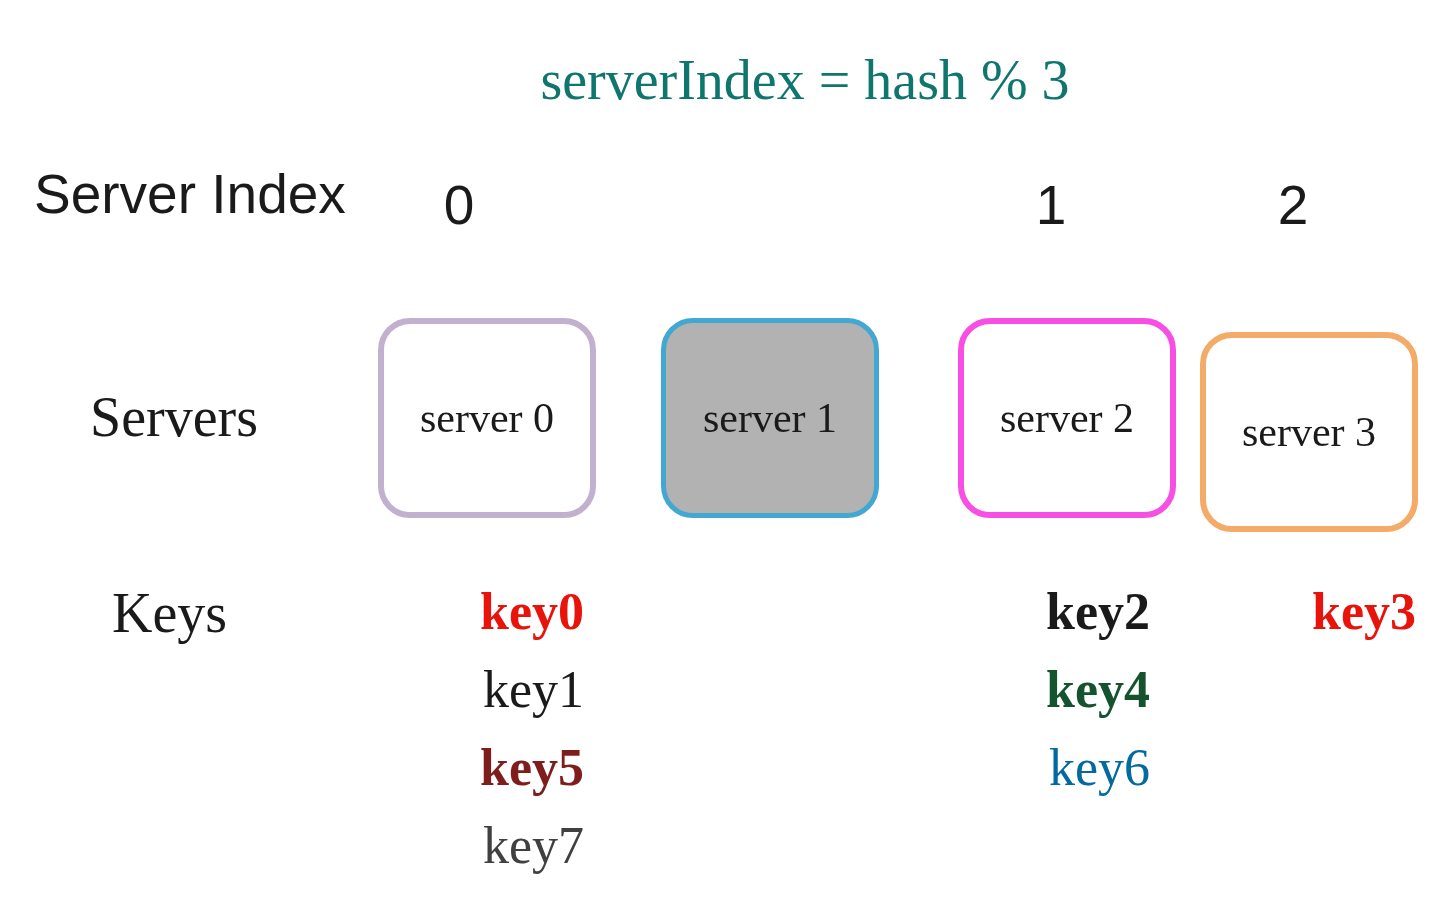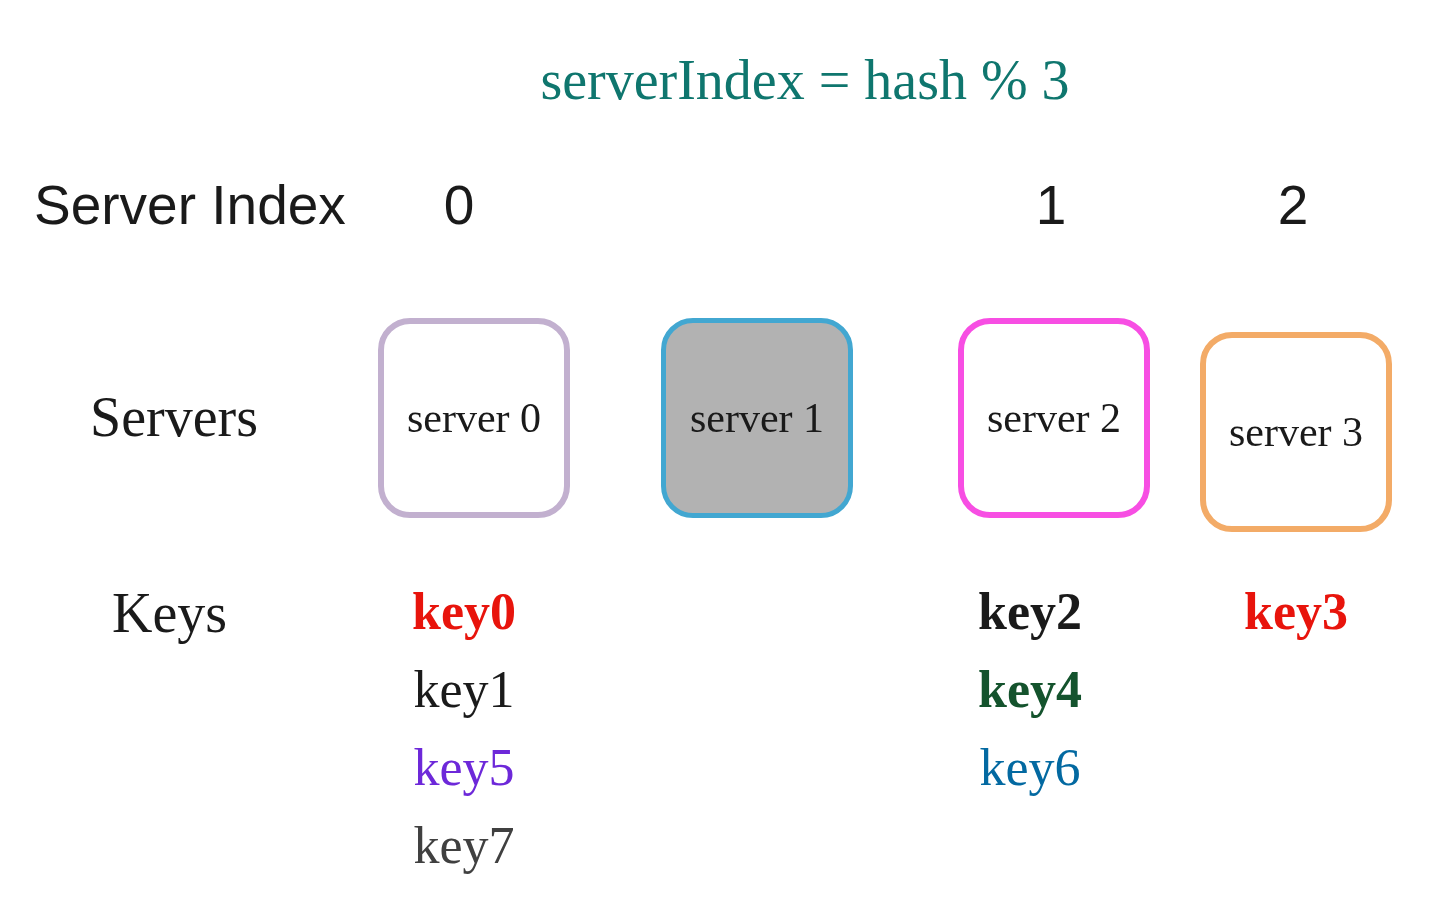--- a/index.html
+++ b/index.html
@@ -17,21 +17,21 @@
     left: 455px;
     width: 700px;
     text-align: center;
     font: 56px/1.15 "Liberation Serif", serif;
     color: #0f766e;
     white-space: nowrap;
   }
   .lbl-server-index {
     position: absolute;
     left: 34px;
-    top: 172px;
+    top: 161px;
     font: 55px/1.2 "Liberation Sans", sans-serif;
     white-space: nowrap;
     text-align: right;
   }
   .index-value {
     position: absolute;
     top: 172px;
     width: 80px;
     text-align: center;
     font: 55px/1.2 "Liberation Sans", sans-serif;
@@ -42,21 +42,21 @@
 
   .lbl-servers {
     position: absolute;
     left: 90px;
     top: 384px;
     font: 56px/1.2 "Liberation Serif", serif;
   }
   .server-box {
     position: absolute;
     top: 318px;
-    width: 192px;
+    width: 218px;
     height: 200px;
     box-sizing: border-box;
     border: 6px solid #999;
     border-radius: 32px;
     background: #fff;
     display: flex;
     align-items: center;
     justify-content: center;
   }
   .box-0 { left: 378px; }
@@ -72,21 +72,21 @@
   .lbl-keys {
     position: absolute;
     left: 112px;
     top: 580px;
     font: 56px/1.2 "Liberation Serif", serif;
   }
   .key-col {
     position: absolute;
     top: 573px;
     width: 240px;
-    text-align: center;
+    text-align: right;
     font-family: "Liberation Serif", serif;
     font-size: 52px;
     line-height: 78px;
   }
   .col-0 { left: 344px; }
   .col-2 { left: 910px; }
   .col-3 { left: 1176px; }
   .key { white-space: nowrap; }
 </style>
 </head>
@@ -114,21 +114,21 @@
   </div>
   <div class="server-box box-3" style="border-color: rgb(243, 171, 103); background-color: rgb(255, 255, 255); margin-top: 14px;">
     <span class="server-label">server 3</span>
   </div>
 
   <div class="lbl-keys">Keys</div>
 
   <div class="key-col col-0">
     <div class="key" style="color: rgb(232, 20, 12); font-weight: bold;">key0</div>
     <div class="key" style="color: rgb(26, 26, 26); font-weight: normal;">key1</div>
-    <div class="key" style="color: #6d28d9; font-weight: normal;">key5</div>
+    <div class="key" style="color: #7f1d1d; font-weight: bold;">key5</div>
     <div class="key" style="color: #404040; font-weight: normal;">key7</div>
   </div>
 
   <div class="key-col col-2">
     <div class="key" style="color: rgb(26, 26, 26); font-weight: bold;">key2</div>
     <div class="key" style="color: #14532d; font-weight: bold;">key4</div>
     <div class="key" style="color: #0369a1; font-weight: normal;">key6</div>
   </div>
 
   <div class="key-col col-3">

